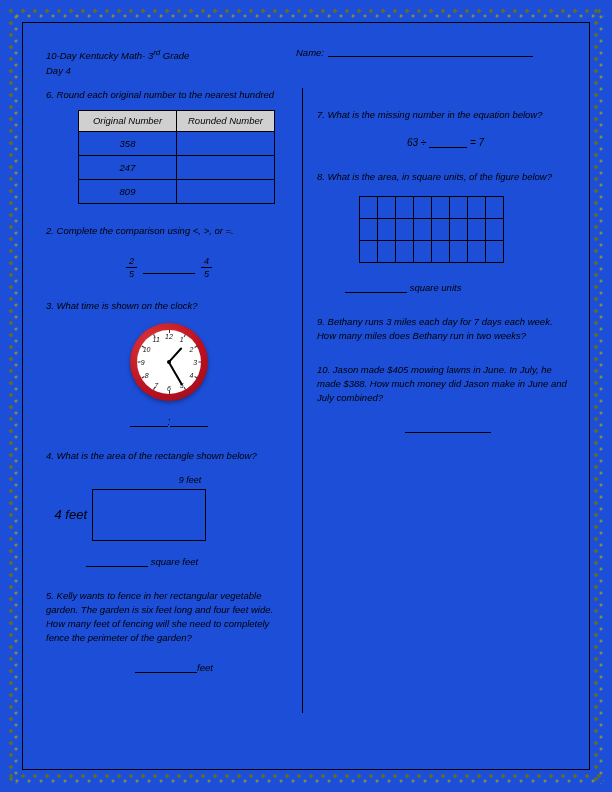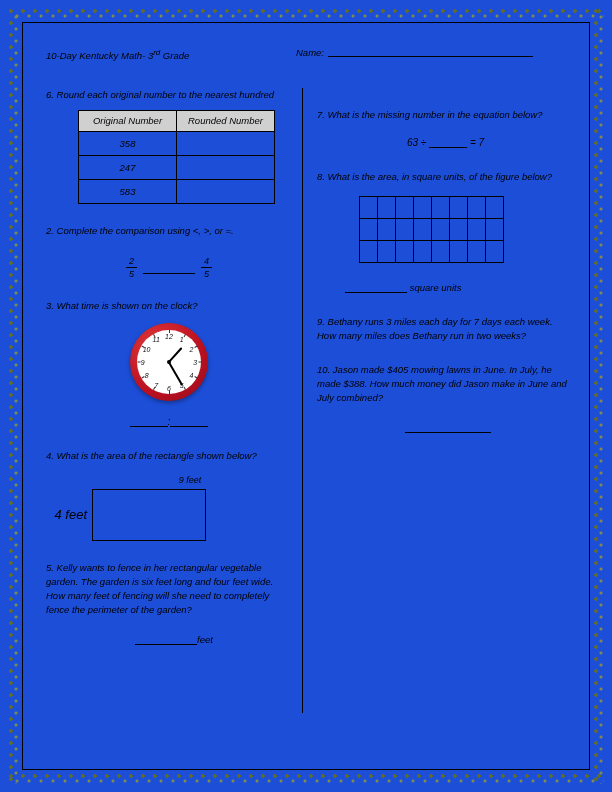--- a/index.html
+++ b/index.html
@@ -363,20 +363,21 @@
     <div class="deco-edge deco-h deco-bottom"></div>
     <div class="deco-edge deco-v deco-left"></div>
     <div class="deco-edge deco-v deco-right"></div>
   </div>
 
   <div class="inner-frame"></div>
 
   <div class="header">
     <div class="header-left">
       <div><span>10-Day Kentucky Math- 3</span><sup>rd</sup><span> Grade</span></div>
+      <div>Day 4</div>
     </div>
     <div class="header-right">
       <span>Name:</span>
       <span class="name-rule"></span>
     </div>
   </div>
 
   <div class="columns">
 
     <div class="col-left">
@@ -391,21 +392,21 @@
           </tr>
           <tr>
             <td>358</td>
             <td></td>
           </tr>
           <tr>
             <td>247</td>
             <td></td>
           </tr>
           <tr>
-            <td>583</td>
+            <td>809</td>
             <td></td>
           </tr>
         </tbody>
           </table>
       </div>
 
       <div class="q spacer-q">
         <span class="q-text">2.  Complete the comparison using &lt;, &gt;, or =.</span>
         <div class="compare-row">
           <span class="frac">
@@ -466,20 +467,24 @@
 
       <div class="q spacer-q">
         <span class="q-text">4.  What is the area of the rectangle shown below?</span>
         <div class="rect-block">
           <div class="rect-top-label">9 feet</div>
           <div class="rect-row">
             <div class="rect-side-label">4 feet</div>
             <div class="rect-shape"></div>
           </div>
         </div>
+        <div class="rect-answer">
+          <span class="blank-u" style="width:62px;"></span>
+          <span>square feet</span>
+        </div>
       </div>
 
       <div class="q spacer-q">
         <span class="q-text">5.  Kelly wants to fence in her rectangular vegetable garden.  The garden is six feet long and four feet wide.  How many feet of fencing will she need to completely fence the perimeter of the garden?</span>
         <div class="ans-center">
           <span class="blank-u" style="width:62px;"></span><span>feet</span>
         </div>
       </div>
 
     </div>

